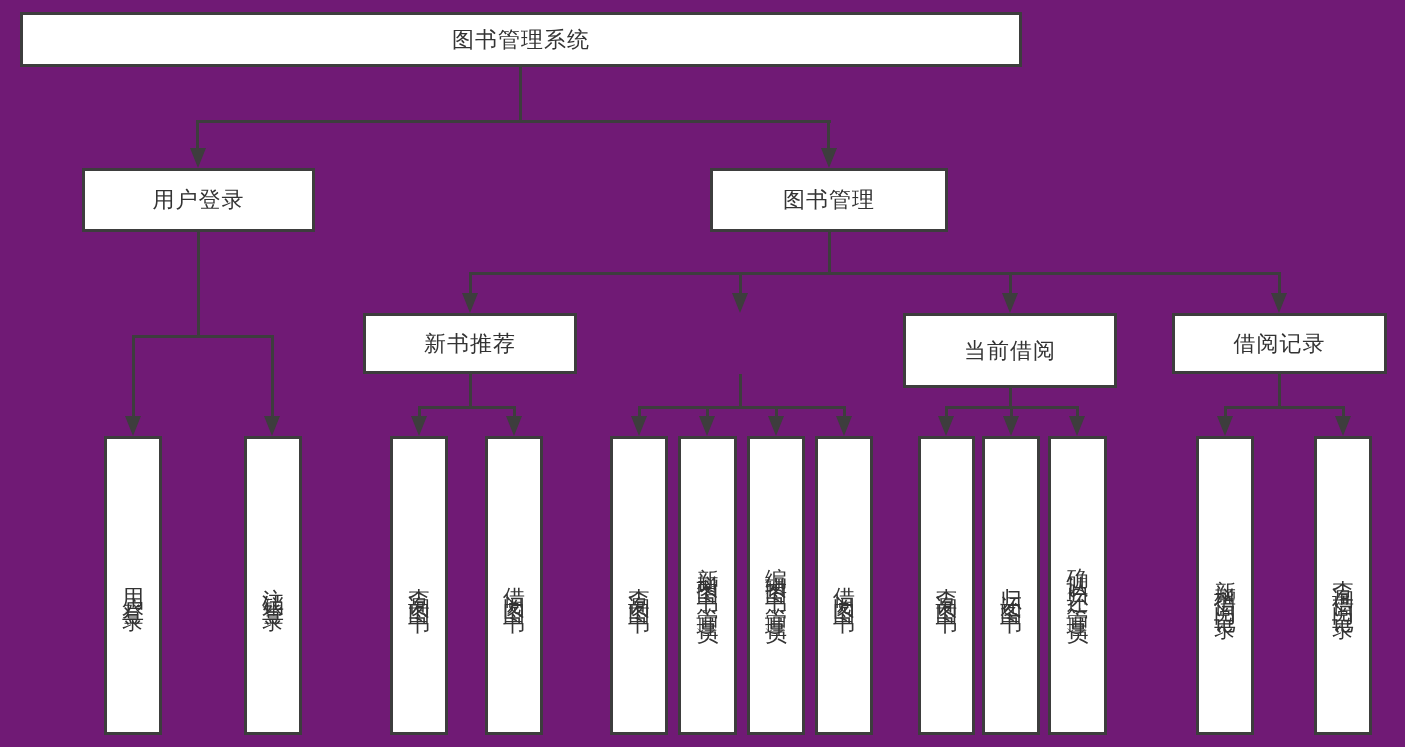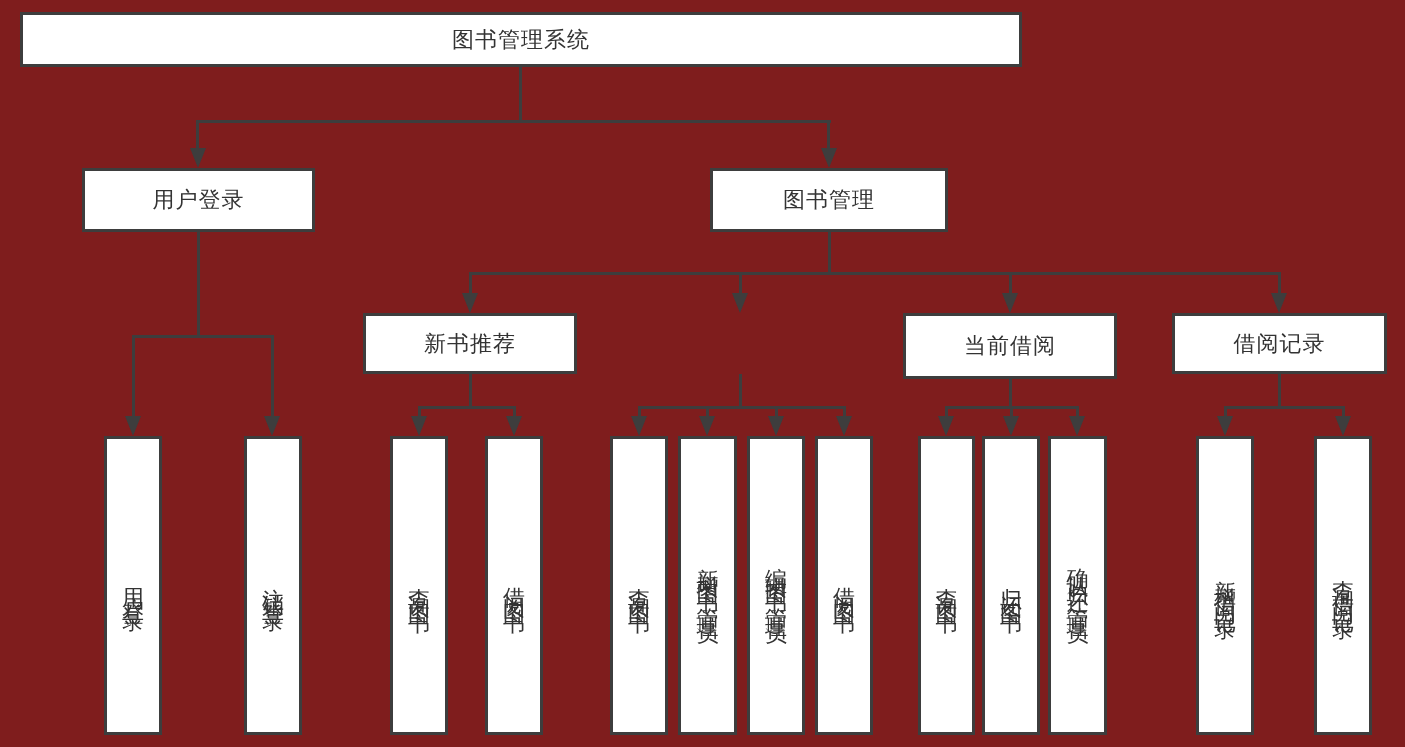--- a/index.html
+++ b/index.html
@@ -1,20 +1,20 @@
 <!DOCTYPE html>
 <html lang="zh"><head>
 <meta charset="utf-8">
 <style>
   html, body { margin: 0; padding: 0; background: #ffffff; }
   .canvas {
     position: relative;
     width: 1405px;
     height: 747px;
-    background: #7f1d1d;
+    background: #701a75;
     font-family: "DejaVu Sans", sans-serif;
     color: #333333;
     overflow: hidden;
   }
   .box {
     position: absolute;
     box-sizing: border-box;
     border: 3px solid #3d3d3d;
     background: #ffffff;
     display: flex;
@@ -123,21 +123,21 @@
   <div class="box" style="left:82px; top:168px; width:233px; height:64px;">
     <span class="hlabel">用户登录</span>
   </div>
   <div class="box" style="left:710px; top:168px; width:238px; height:64px;align-items:center;">
     <span class="hlabel">图书管理</span>
   </div>
 
   <div class="box" style="left:363px; top:313px; width:214px; height:61px;">
     <span class="hlabel">新书推荐</span>
   </div>
-  <div class="box" style="left:903px; top:313px; width:214px; height:66px;">
+  <div class="box" style="left:903px; top:313px; width:214px; height:75px;">
     <span class="hlabel">当前借阅</span>
   </div>
   <div class="box" style="left:1172px; top:313px; width:215px; height:61px;">
     <span class="hlabel">借阅记录</span>
   </div>
 
   <div class="box" style="left:104px; top:436px; width:58px; height:299px;">
     <span class="vlabel">用户登录</span>
   </div>
   <div class="box" style="left:244px; top:436px; width:58px; height:299px;">

